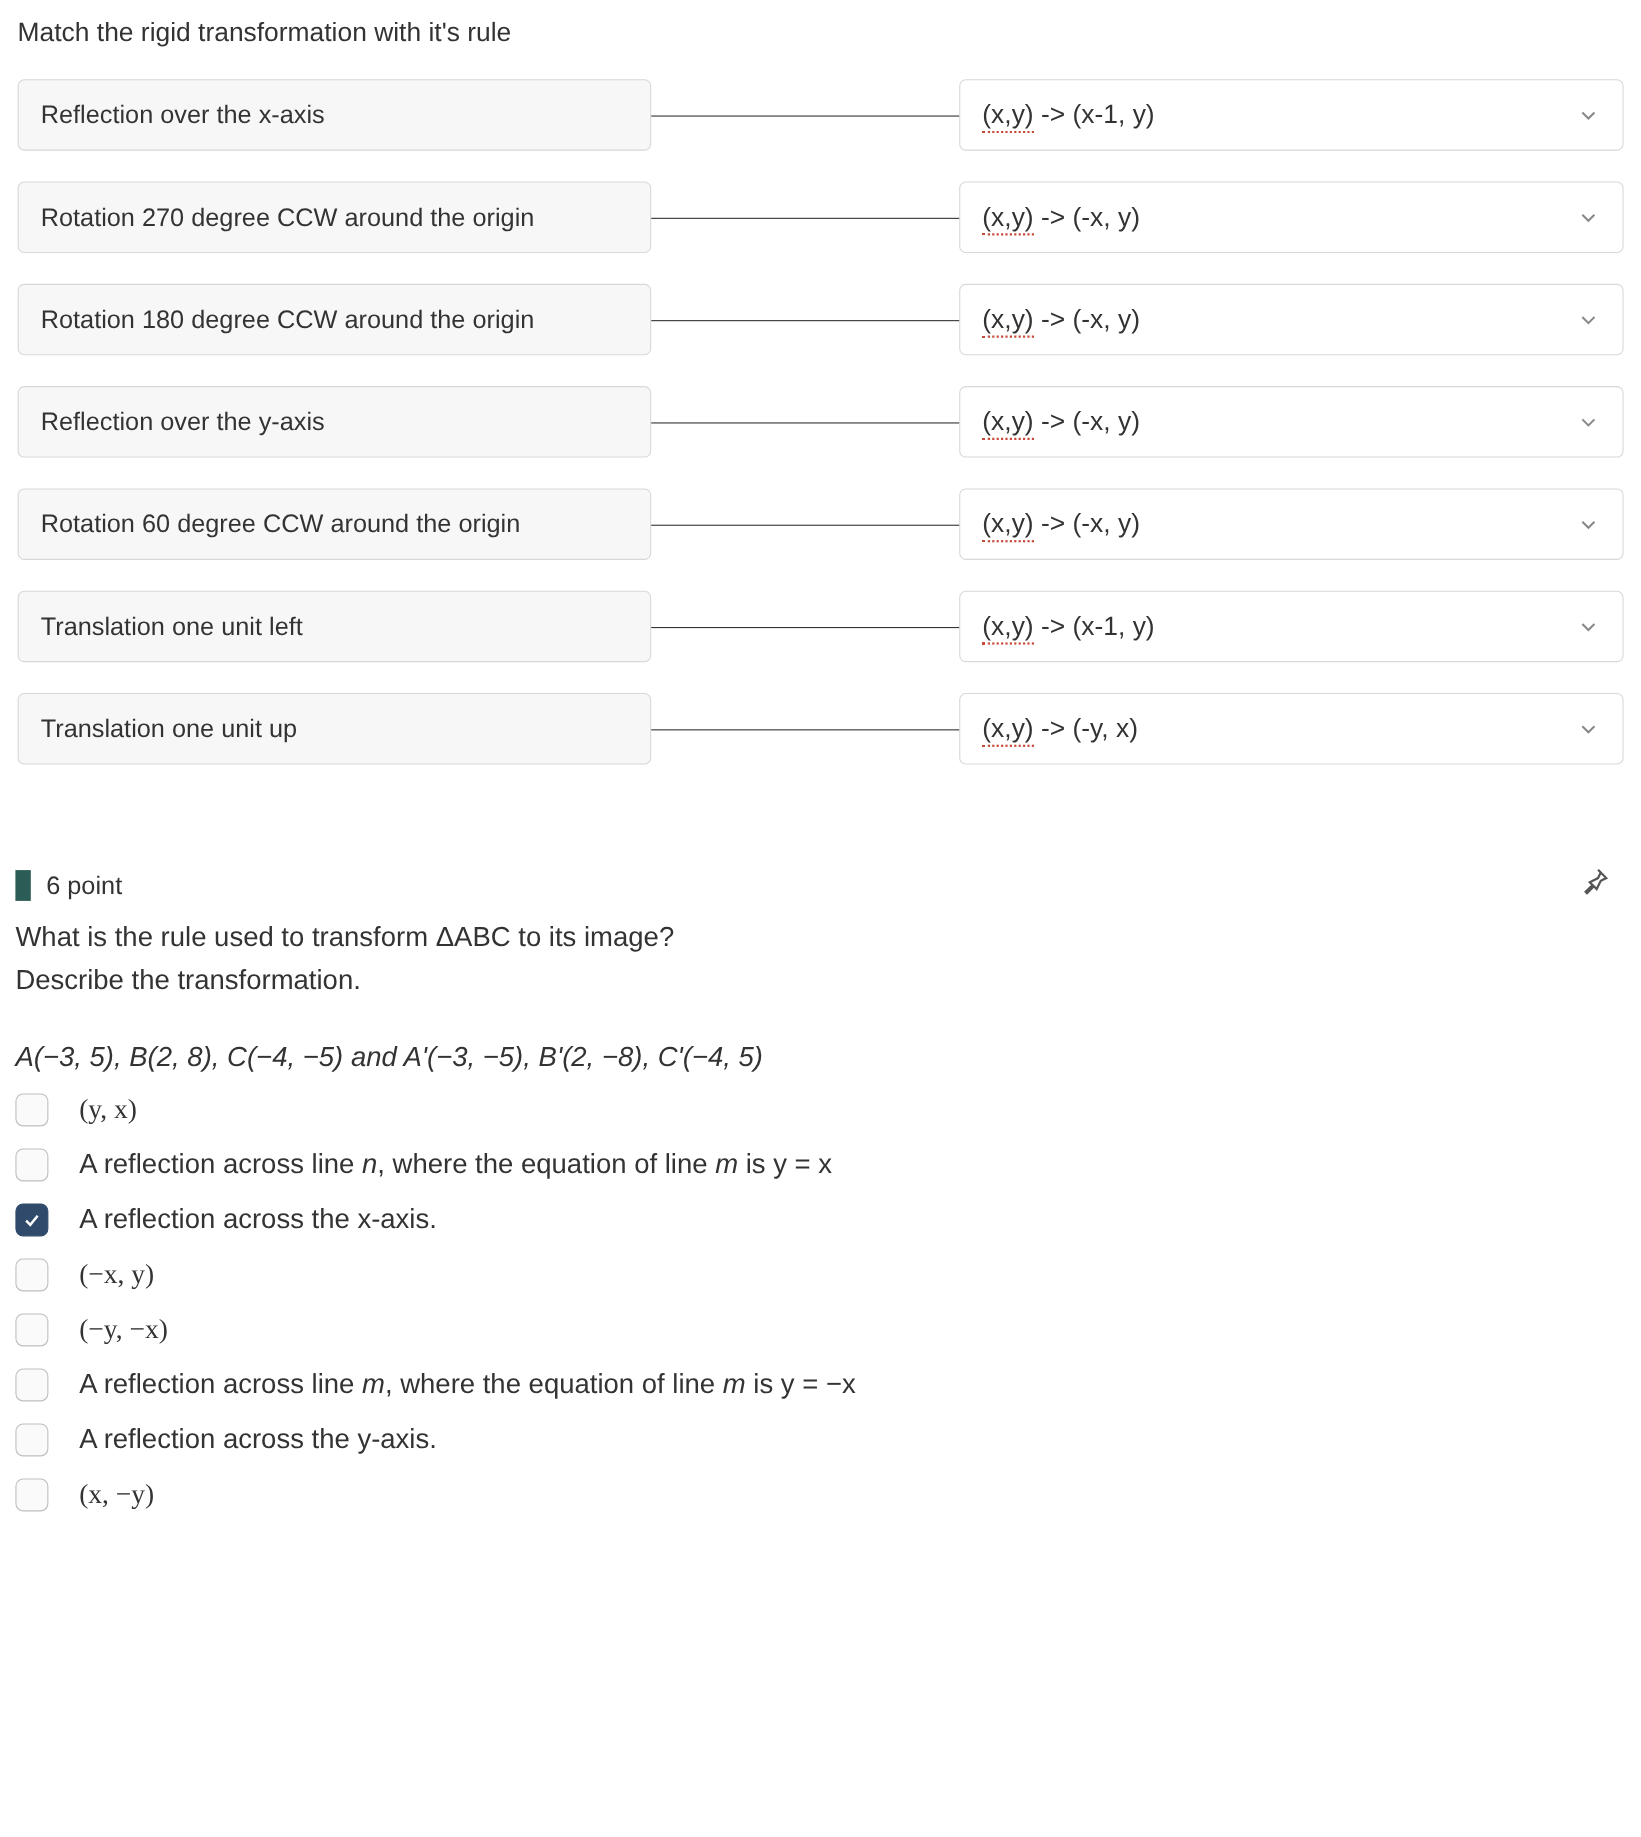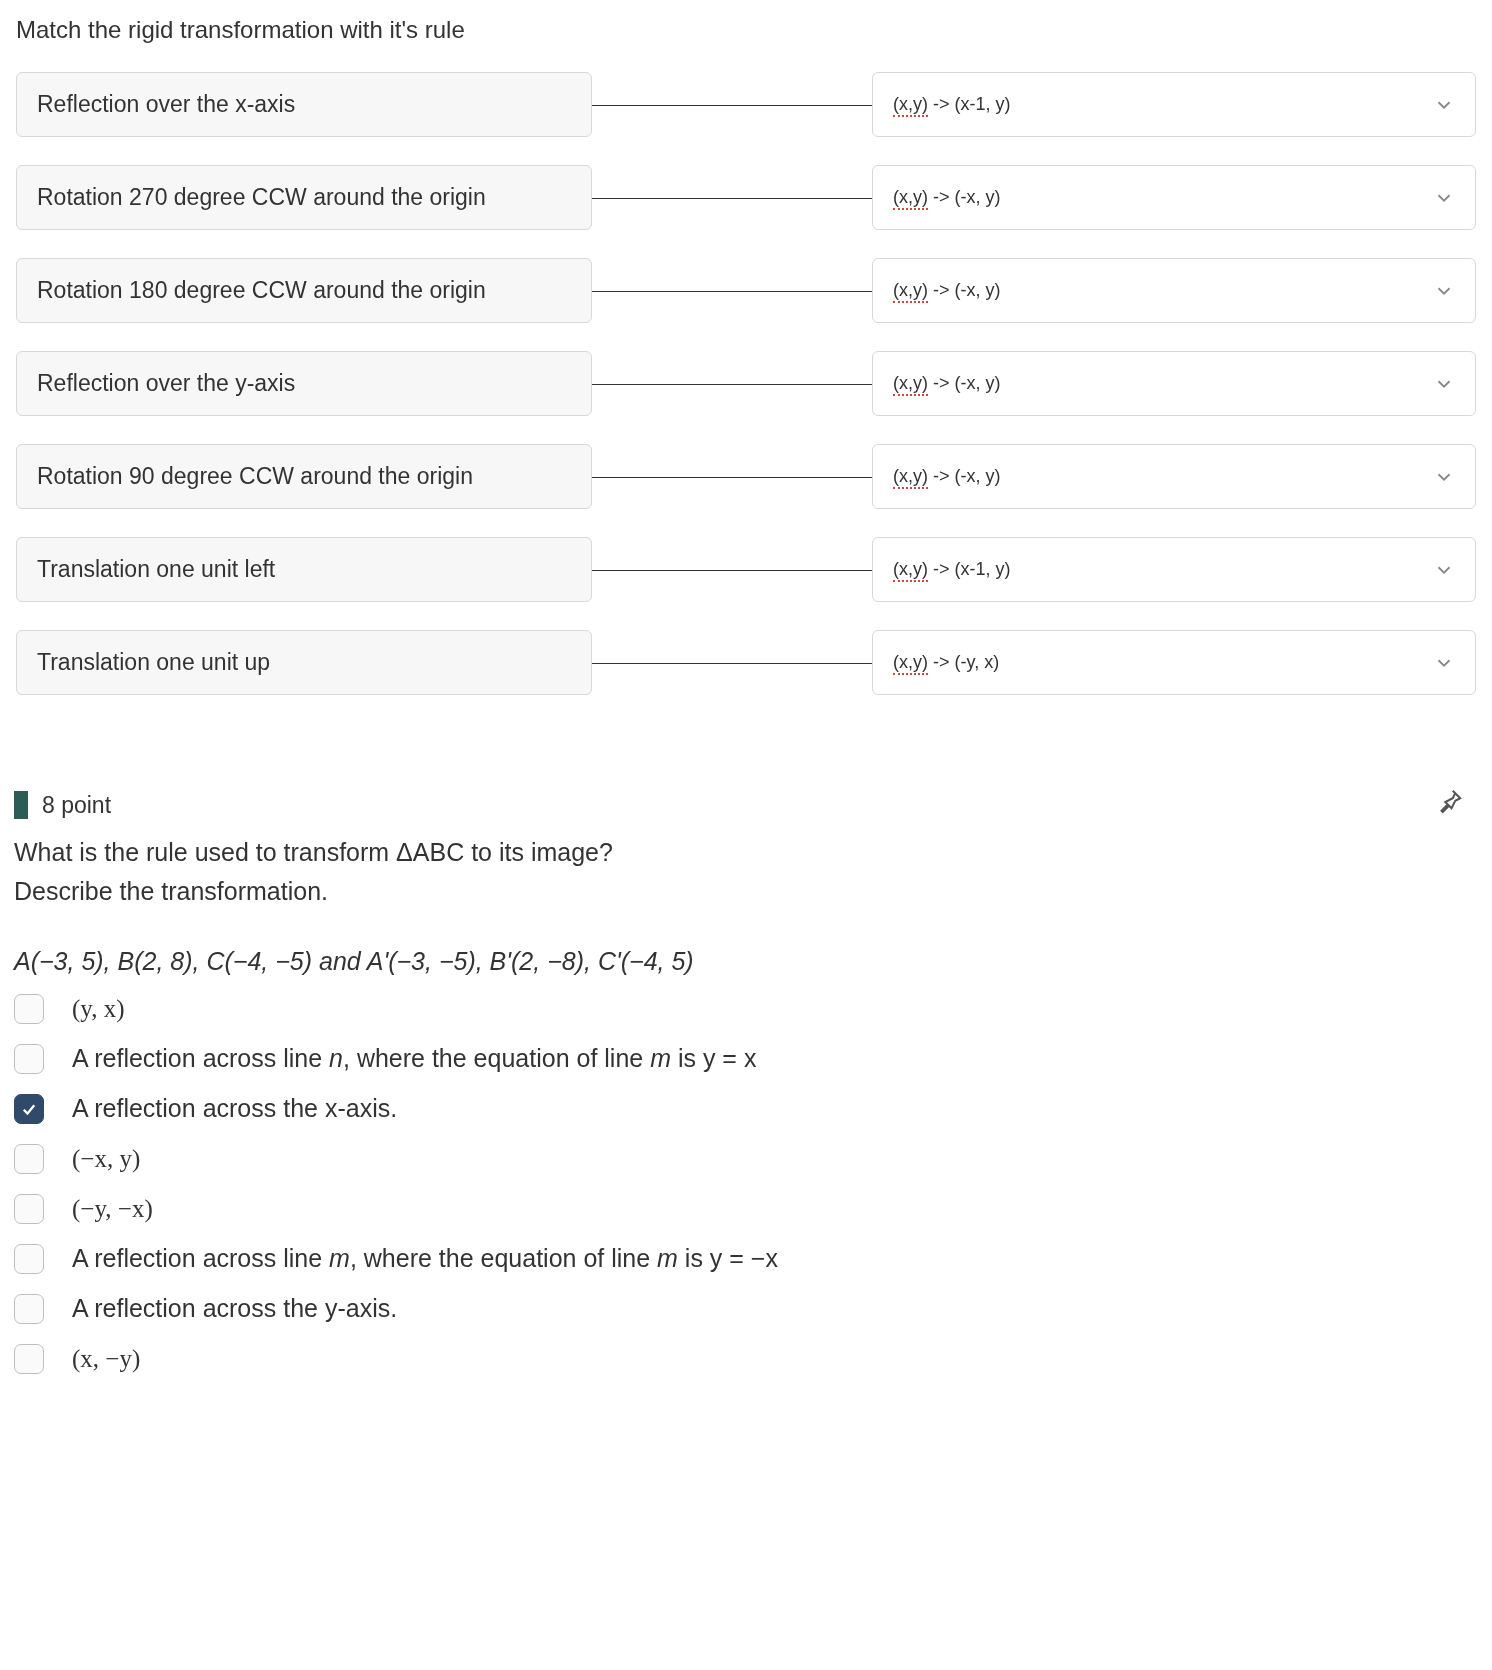--- a/index.html
+++ b/index.html
@@ -43,21 +43,21 @@
     left: 0; right: 0;
     top: 50%;
     border-top: 1.5px solid #333;
   }
   .dropdown {
     flex: 1 1 auto;
     border: 1px solid #d8d8d8;
     border-radius: 6px;
     background: #fff;
     padding: 0 20px;
-    font-size: 18px;
+    font-size: 24px;
     color: #333;
     display: flex;
     align-items: center;
     justify-content: space-between;
     cursor: pointer;
   }
   .dropdown .value { white-space: nowrap; }
   .xp { position: relative; }
   .xp::after {
     content: "";
@@ -160,21 +160,21 @@
         <span class="value"><span class="xp">(x,y)</span><span> -&gt; (-x, y)</span></span>
         <span class="chev">
             <svg viewBox="0 0 24 24" fill="none" stroke="currentColor" stroke-width="2">
               <polyline points="6 9 12 15 18 9"></polyline>
             </svg>
           </span>
       </div>
     </div>
 
     <div class="match-row">
-      <div class="match-label">Rotation 90 degree CCW around the origin</div>
+      <div class="match-label">Rotation 60 degree CCW around the origin</div>
       <div class="connector"></div>
       <div class="dropdown">
         <span class="value"><span class="xp">(x,y)</span><span> -&gt; (-x, y)</span></span>
         <span class="chev">
             <svg viewBox="0 0 24 24" fill="none" stroke="currentColor" stroke-width="2">
               <polyline points="6 9 12 15 18 9"></polyline>
             </svg>
           </span>
       </div>
     </div>
@@ -207,21 +207,21 @@
   </div>
 
   <div class="q2">
     <span class="pin">
       <svg viewBox="0 0 24 24" fill="none" stroke="currentColor" stroke-width="1.6">
           <path d="M15 3l6 6-4 2-3 6-2-2-5 5-1-1 5-5-2-2 6-3 2-4z"></path>
         </svg>
     </span>
     <div class="points-row">
       <div class="accent-bar"></div>
-      <div class="points">8 point</div>
+      <div class="points">6 point</div>
     </div>
     <div class="question-text">
       <span>What is the rule used to transform ΔABC to its image?</span><br>
       <span>Describe the transformation.</span>
     </div>
     <div class="coords italic">A(−3, 5), B(2, 8), C(−4, −5) and A'(−3, −5), B'(2, −8), C'(−4, 5)</div>
 
     <div class="options">
       <div class="opt">
         <div class="checkbox"></div>

